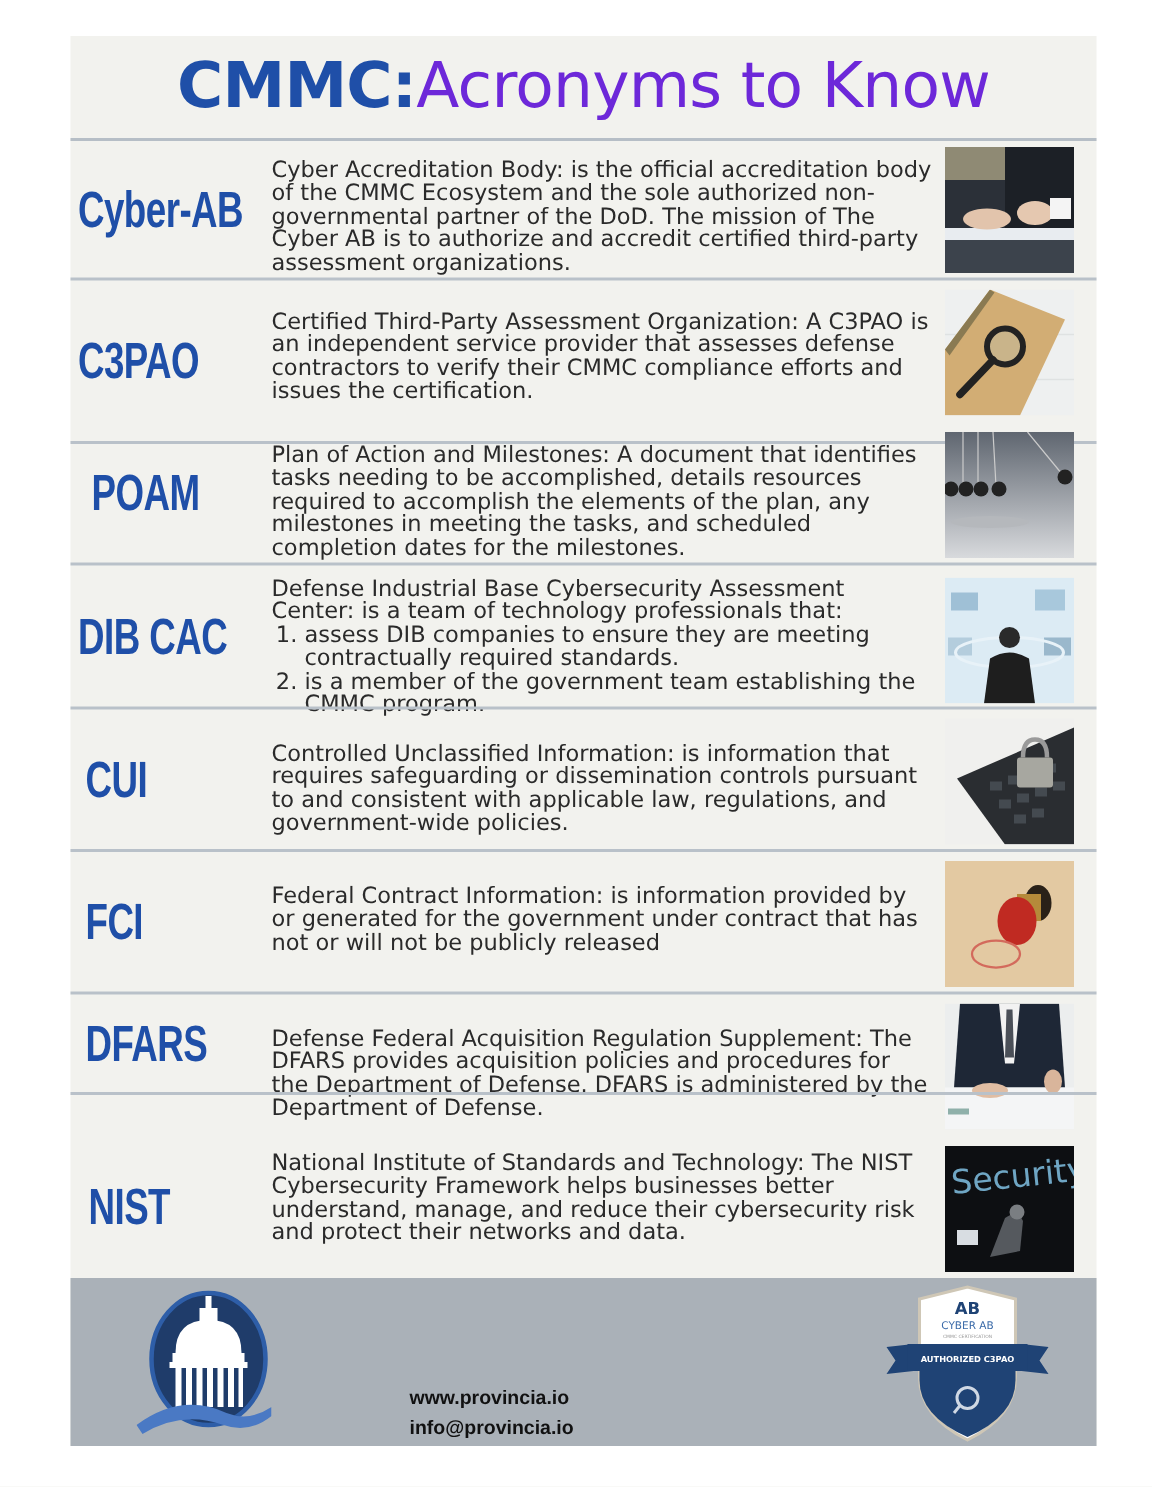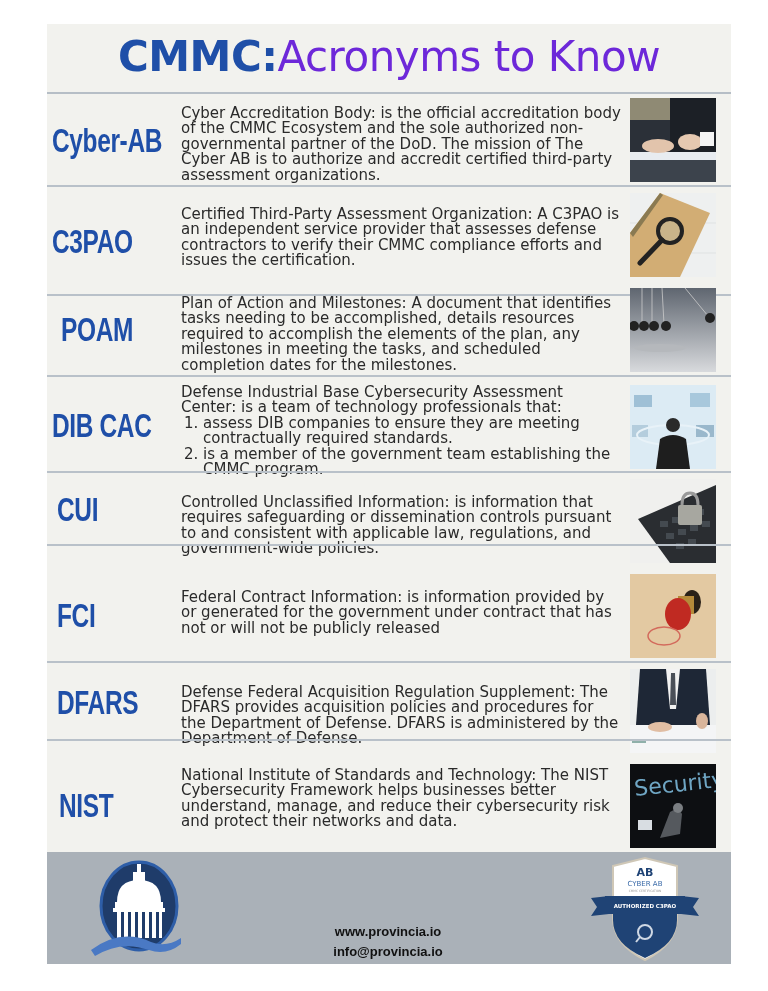--- a/index.html
+++ b/index.html
@@ -39,21 +39,21 @@
     }
     .footer {
       position: absolute; left: 0; top: 828px; width: 684px; height: 112px; background: #aab1b8;
     }
     .company {
       position: absolute; left: 226px; top: 6px; width: 230px; text-align: center;
       font-family: "DejaVu Serif", serif; font-size: 16.5px; line-height: 20px; color: #1a1a1a; font-weight: bold;
       letter-spacing: -0.3px;
     }
     .contact {
-      position: absolute; left: 226px; width: 230px; text-align: center;
+      position: absolute; left: 226px; width: 230px; text-align: left;
       font-family: "Liberation Sans", sans-serif; font-weight: bold; font-size: 13px; color: #111;
     }
   </style>
 </head>
 <body>
 
 <div class="page">
 
   <div class="title">
     <span class="blue">CMMC:</span><span class="black">Acronyms to Know</span>
@@ -139,21 +139,21 @@
         <rect x="2" y="40" width="16" height="12" fill="#b4cddd"></rect>
         <rect x="66" y="40" width="18" height="12" fill="#9ab8cc"></rect>
         <ellipse cx="43" cy="50" rx="36" ry="10" fill="none" stroke="#e8f2f8" stroke-width="2"></ellipse>
         <circle cx="43" cy="40" r="7" fill="#2a2a2a"></circle>
         <path d="M26 84 L30 54 Q43 46 56 54 L60 84 Z" fill="#1e1e1e"></path>
       </svg>
     </div>
     <div class="divider"></div>
   </div>
 
-  <div class="row" style="top:449px;height:73px;">
+  <div class="row" style="top:449px;height:95px;">
     <div class="acr" style="left:10px;">CUI</div>
     <div class="desc" style="top:22px;">Controlled Unclassified Information: is information that requires safeguarding or dissemination controls pursuant to and consistent with applicable law, regulations, and government-wide policies.</div>
     <div class="thumb" style="top:6px;">
       <svg width="86" height="84" viewBox="0 0 86 84">
         <rect width="86" height="84" fill="#f0f0ee"></rect>
         <polygon points="8,40 86,6 86,84 40,84" fill="#2a2d31"></polygon>
         <g fill="#444a50">
           <rect x="30" y="42" width="8" height="6"></rect>
             <rect x="42" y="38" width="8" height="6"></rect>
           <rect x="54" y="34" width="8" height="6"></rect>
@@ -180,21 +180,21 @@
         <rect width="86" height="84" fill="#e3c9a2"></rect>
         <ellipse cx="62" cy="28" rx="9" ry="12" fill="#2a2118"></ellipse>
         <rect x="48" y="22" width="16" height="18" fill="#b58a3a"></rect>
         <ellipse cx="48" cy="40" rx="13" ry="16" fill="#c02a22"></ellipse>
         <ellipse cx="34" cy="62" rx="16" ry="9" fill="none" stroke="#d36a5c" stroke-width="1.5"></ellipse>
       </svg>
     </div>
     <div class="divider"></div>
   </div>
 
-  <div class="row" style="top:639px;height:78px;">
+  <div class="row" style="top:639px;height:67px;">
     <div class="acr" style="left:10px;">DFARS</div>
     <div class="desc" style="top:22px;">Defense Federal Acquisition Regulation Supplement: The DFARS provides acquisition policies and procedures for the Department of Defense. DFARS is administered by the Department of Defense.</div>
     <div class="thumb" style="top:6px;">
       <svg width="86" height="84" viewBox="0 0 86 84">
         <rect width="86" height="84" fill="#eceeee"></rect>
         <path d="M10 0 L76 0 L80 56 L6 56 Z" fill="#1e2736"></path>
         <polygon points="36,0 50,0 46,40 40,40" fill="#f2f2f2"></polygon>
         <polygon points="41,4 45,4 46,36 40,36" fill="#4a4f58"></polygon>
         <rect x="0" y="56" width="86" height="28" fill="#f4f5f6"></rect>
         <ellipse cx="30" cy="58" rx="12" ry="5" fill="#e0bda3"></ellipse>

